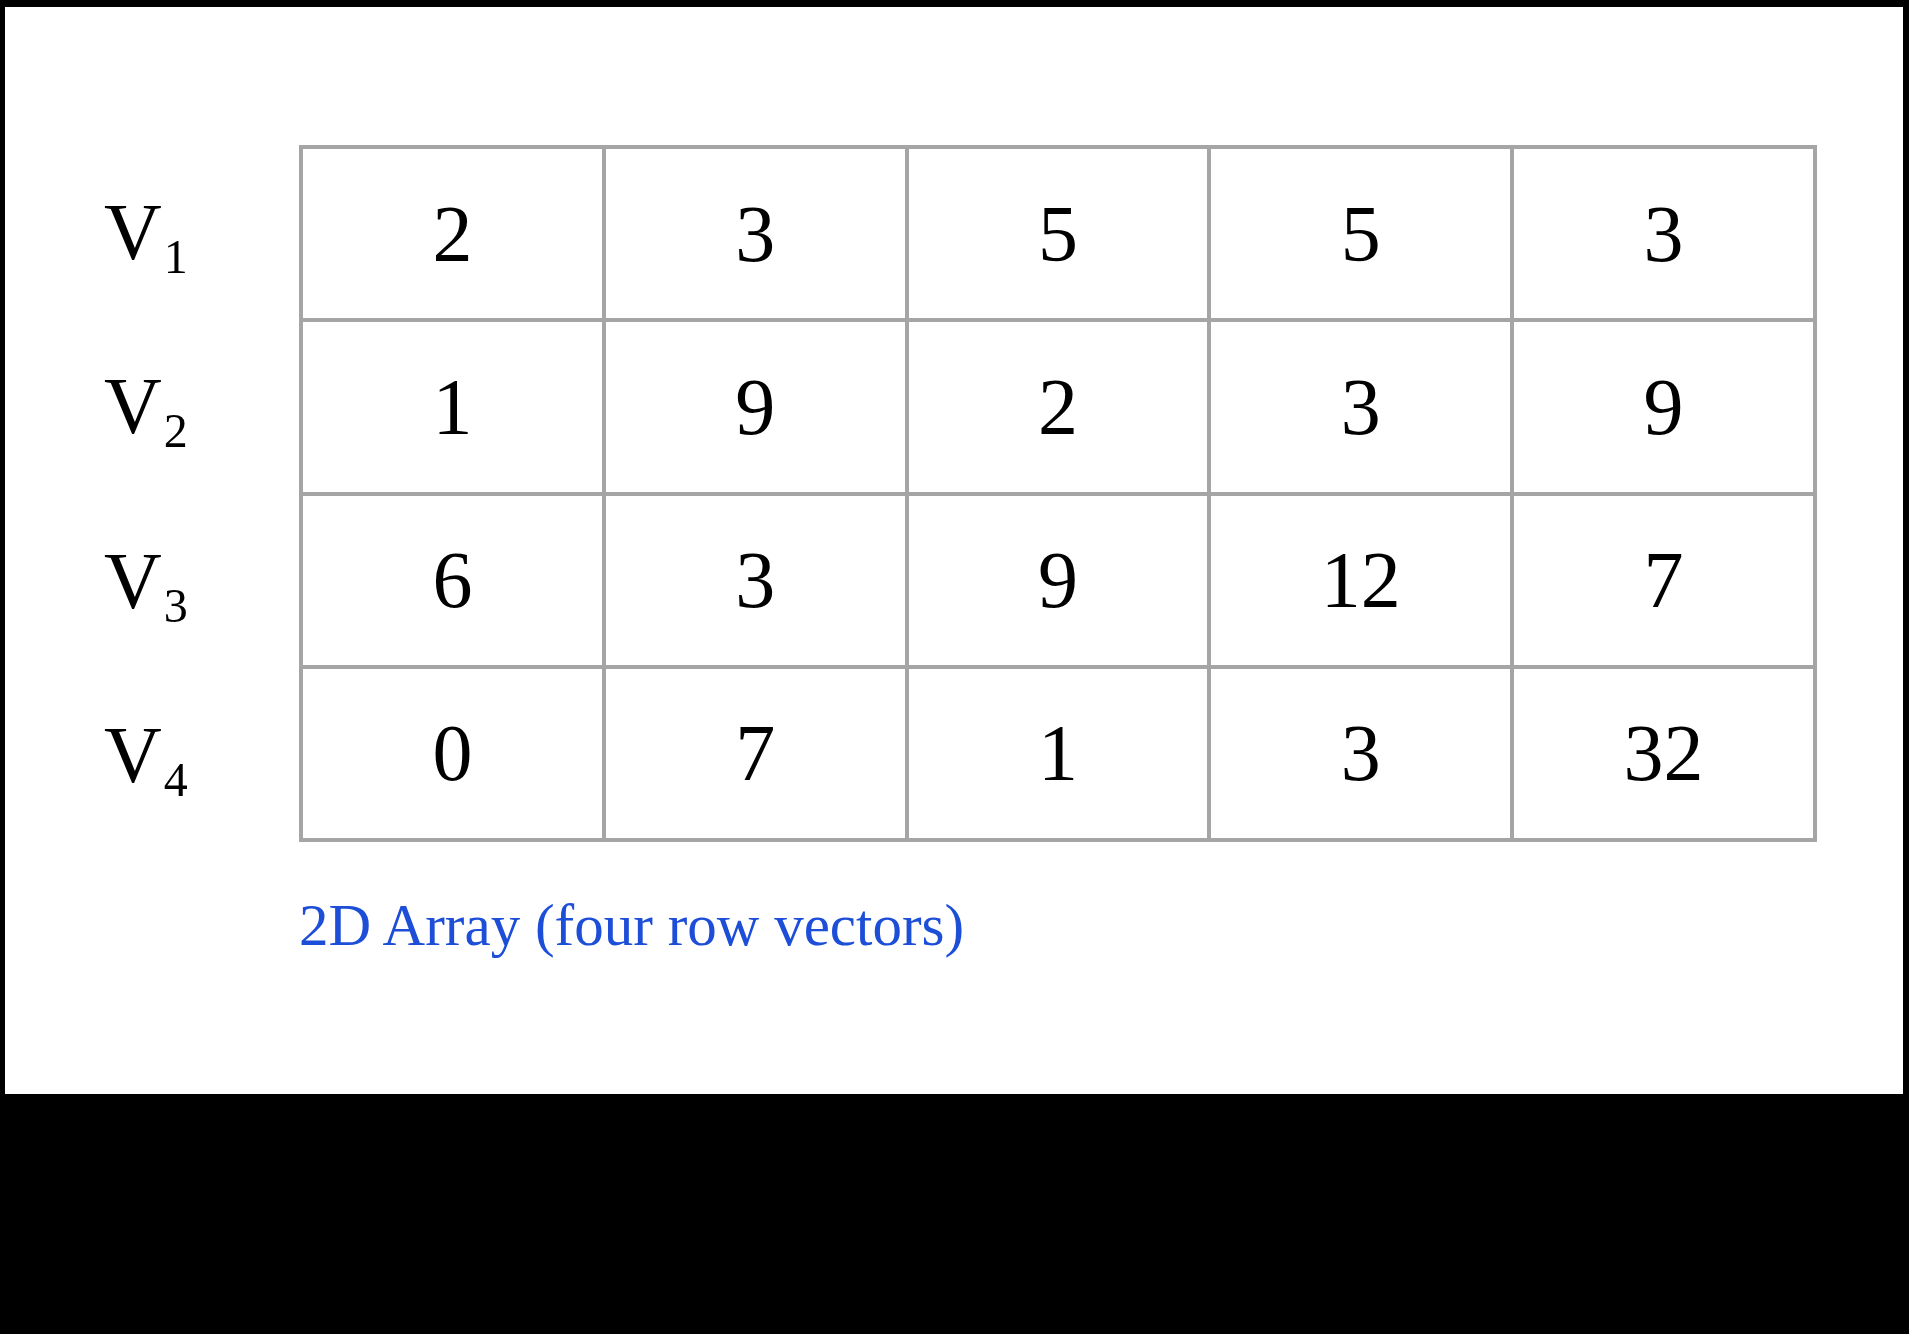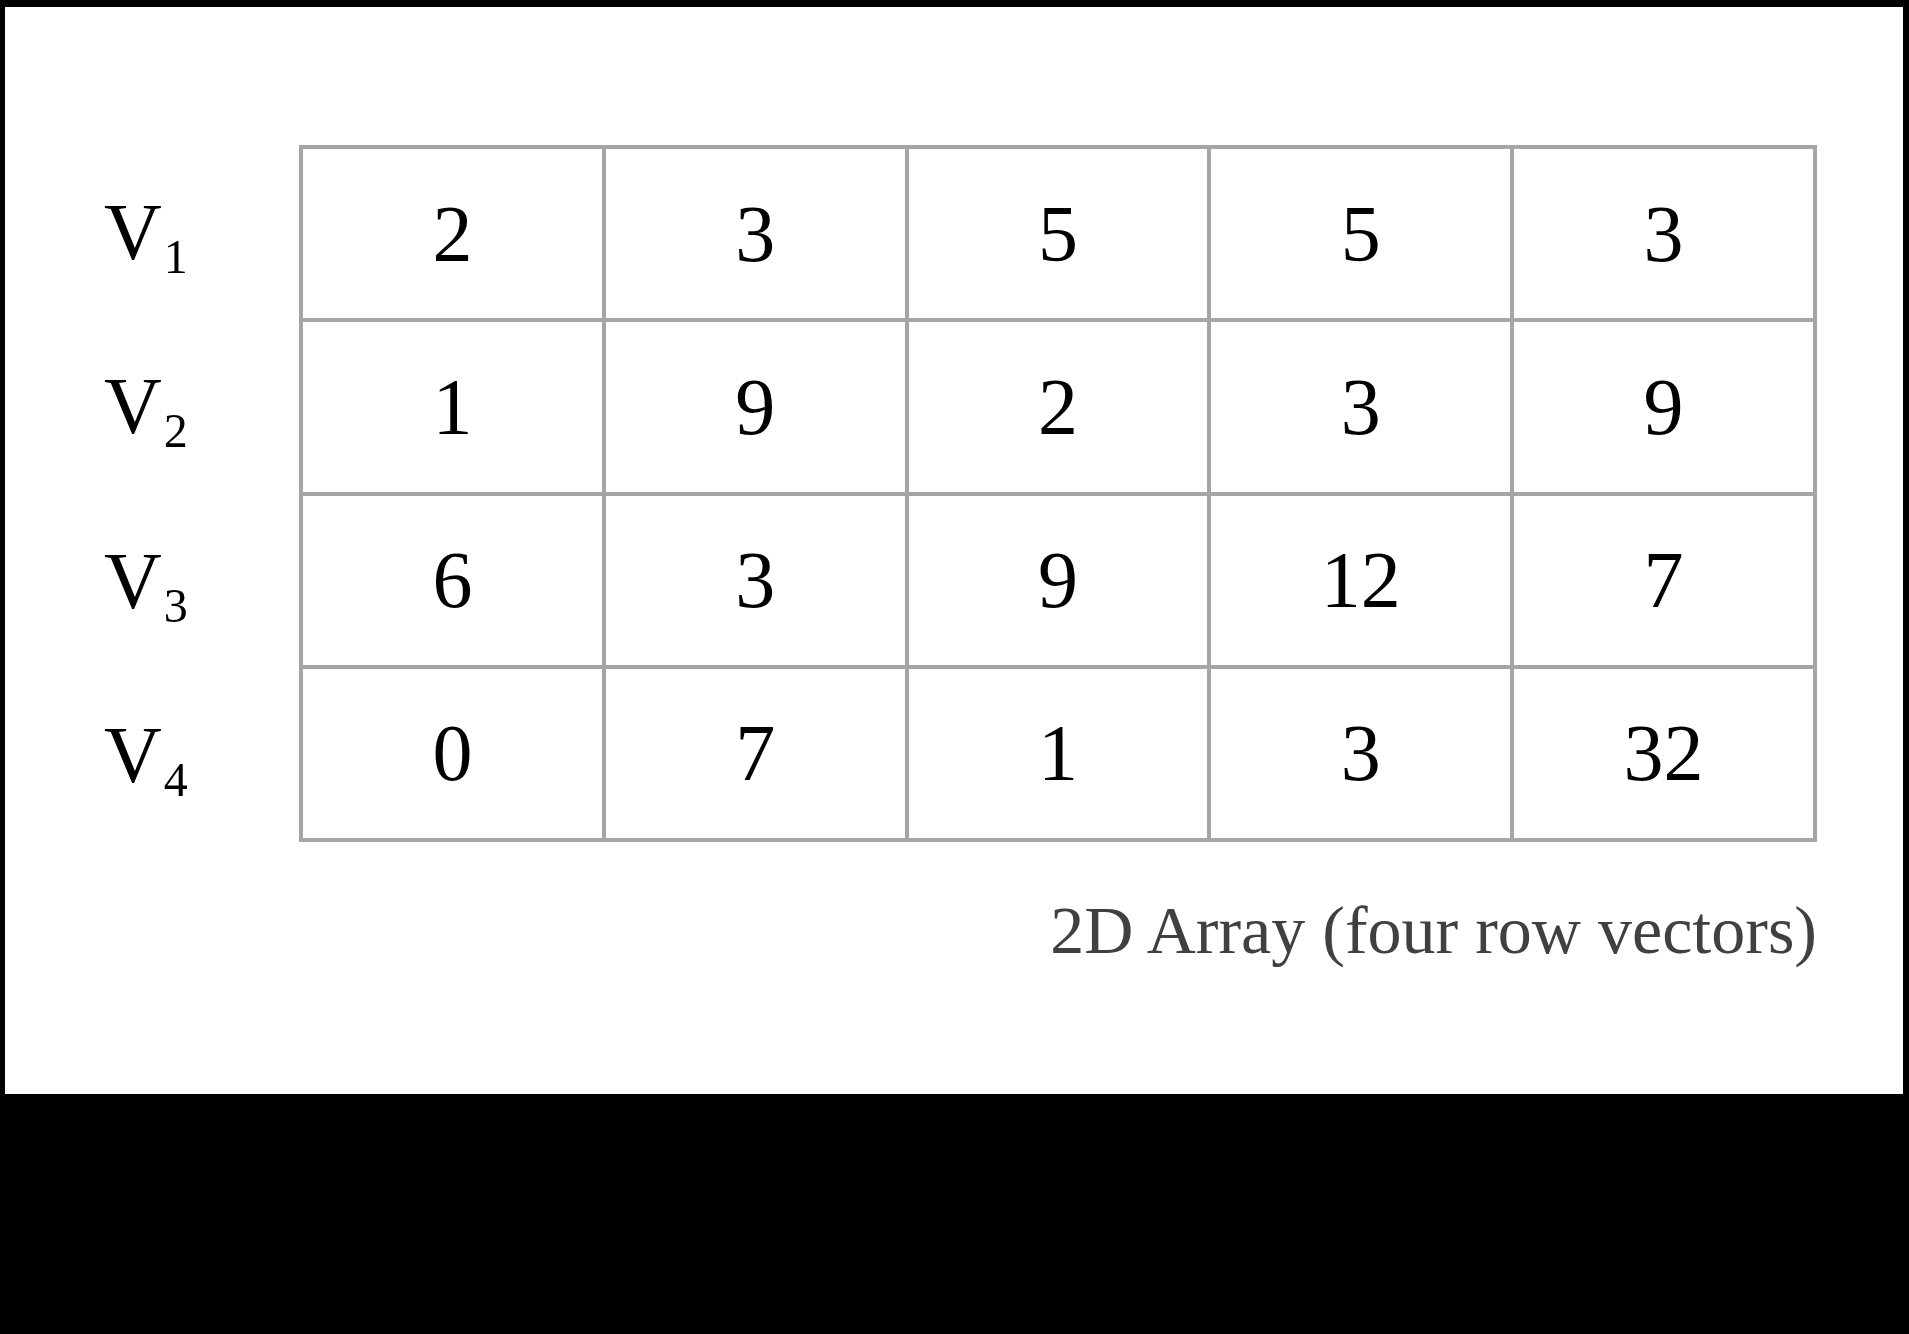--- a/index.html
+++ b/index.html
@@ -62,24 +62,24 @@
     font-size: 80px;
     line-height: 1;
     color: #000;
   }
 
   
   .caption {
     position: absolute;
     left: 294px; top: 886px;
     width: 1518px;
-    text-align: right;
-    font-size: 68px;
+    text-align: left;
+    font-size: 59px;
     line-height: 1.1;
-    color: #404040;
+    color: #1d4ed8;
     white-space: nowrap;
   }
 </style>
 </head>
 <body>
 
 <div class="panel">
 
   <div class="labels">
     <div class="vlabel">

